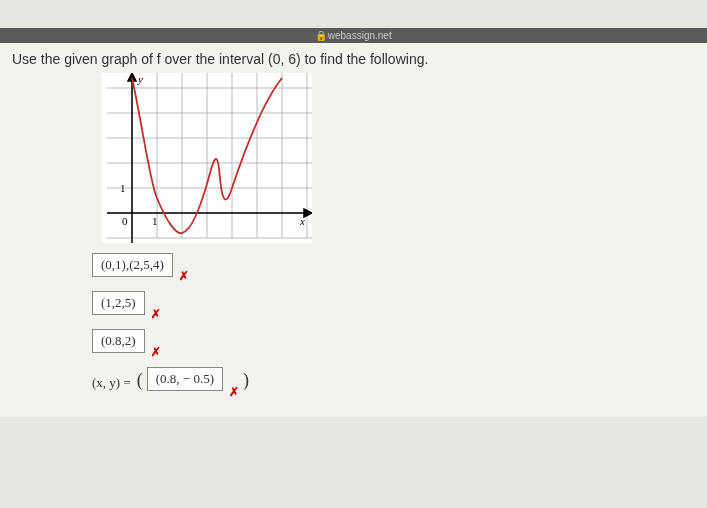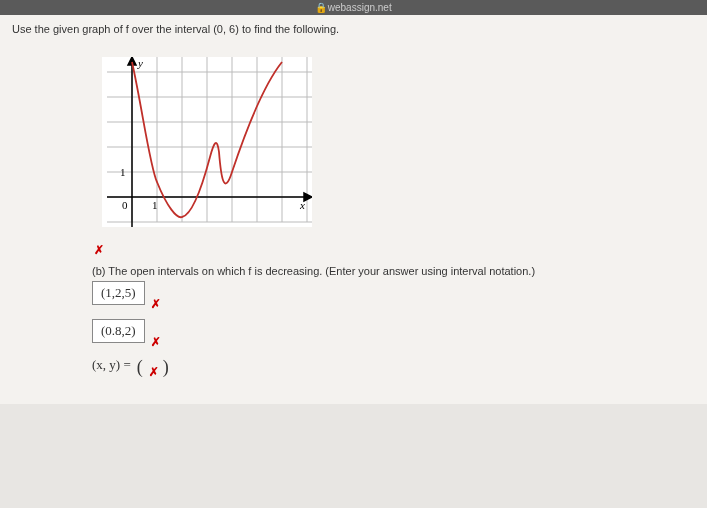--- a/index.html
+++ b/index.html
@@ -11,29 +11,30 @@
       overflow: hidden;
       position: relative;
     }
     .topbar {
       background: #5a5a5a;
       color: #ccc;
       font-size: 10px;
       text-align: center;
       padding: 2px 0;
       position: relative;
+      margin-top: 28px;
     }
     .content {
       padding: 8px 12px 12px 12px;
       background: #f4f2ef;
     }
     .instruction {
-      font-size: 11px;
+      font-size: 14px;
       color: #333;
-      margin-bottom: 22px;
+      margin-bottom: 6px;
     }
     .graph-container {
       margin-left: 90px;
       margin-bottom: 10px;
     }
     .part {
       margin: 8px 0 14px 80px;
       font-size: 11px;
       color: #333;
     }
@@ -122,42 +123,43 @@
       <text x="18" y="119" font-size="11" font-family="serif">1</text>
       <text x="20" y="152" font-size="11" font-family="serif">0</text>
       <text x="50" y="152" font-size="11" font-family="serif">1</text>
 
       <path d="M 30 5 C 40 50, 48 110, 55 125 C 65 150, 75 162, 80 160 C 90 158, 100 130, 108 100 C 112 85, 115 80, 117 95 C 119 120, 122 140, 130 115 C 140 85, 160 30, 180 5" fill="none" stroke="#c0302a" stroke-width="1.8"></path>
     </svg>
   </div>
 
   <div class="part">
     <div class="answer-row">
+      <span class="answer-box">(0,1),(2,5,4)</span>
       <span class="mark">✗</span>
     </div>
   </div>
 
   <div class="part">
-    <div class="part-text">(b) The open intervals on which f is decreasing. (Enter your answer using interval notation.)</div>
     <div class="answer-row">
       <span class="answer-box">(1,2,5)</span>
       <span class="mark">✗</span>
     </div>
   </div>
 
 
   <div class="part">
     <div class="answer-row">
       <span class="answer-box">(0.8,2)</span>
       <span class="mark">✗</span>
     </div>
   </div>
 
   <div class="part">
-    <div class="answer-row" style="align-items:flex-start;">
+    <div class="answer-row" style="align-items:flex-end;">
       <span class="inline-prefix">(x, y) =</span>
       <span class="paren">(</span>
+      <span class="answer-box">(0.8, − 0.5)</span>
       <span class="mark" style="top:8px">✗</span>
       <span class="paren">)</span>
     </div>
   </div>
 
 </div>
 
 </body></html>

